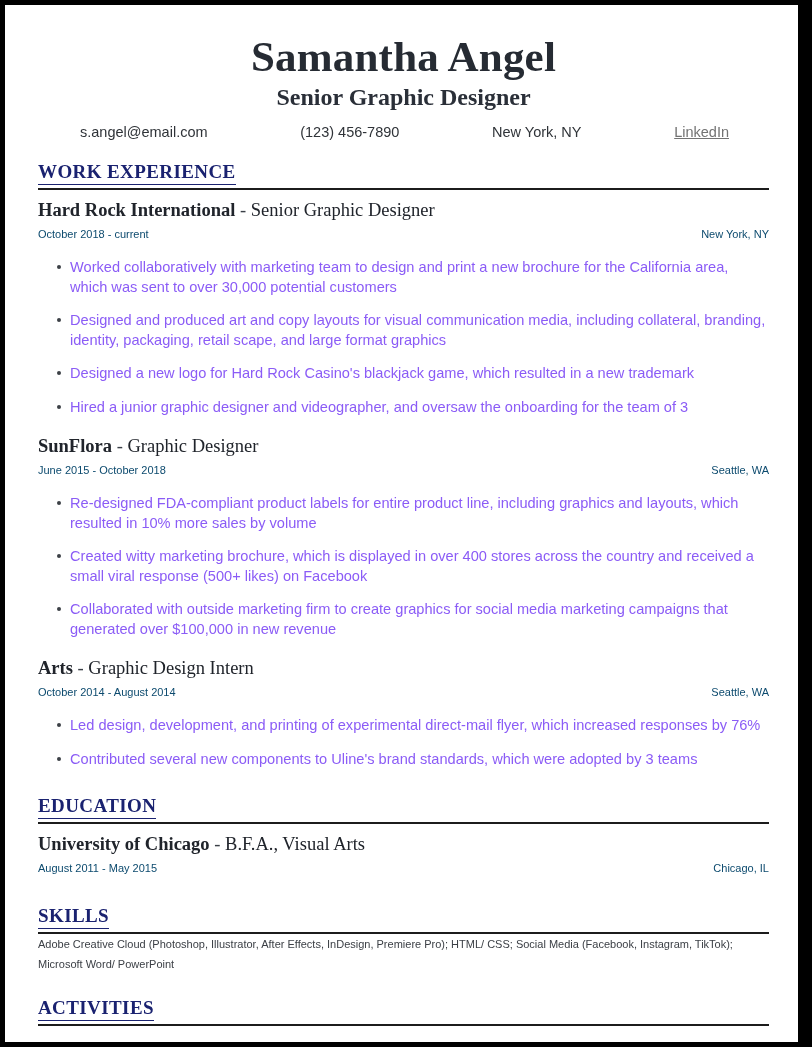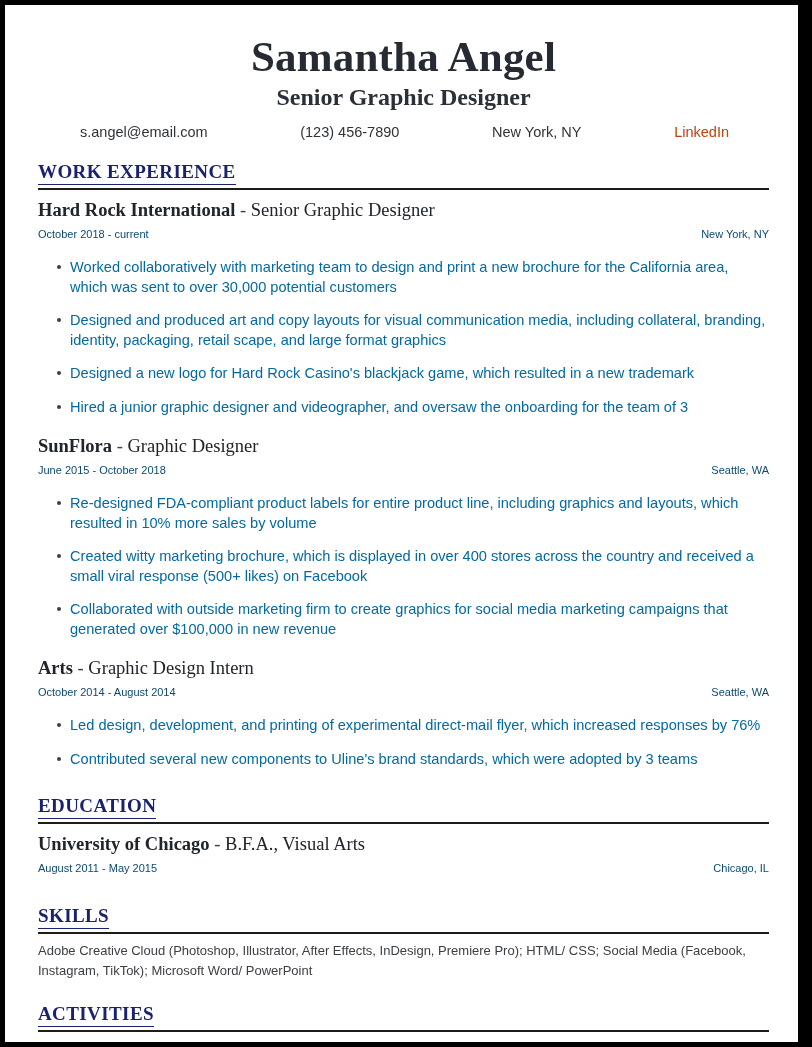--- a/index.html
+++ b/index.html
@@ -51,21 +51,22 @@
   .contact-row {
     display: flex;
     justify-content: space-between;
     align-items: baseline;
     margin: 12px 40px 0 42px;
     font-size: 14.5px;
     color: #2f3338;
   }
   .contact-item { white-space: nowrap; }
   .contact-link {
-    color: #c2410c;
+    color: #737373;
+    text-decoration: underline;
     cursor: pointer;
   }
 
   
   .section { margin-top: 21px; }
   .section-head {
     font-family: "Liberation Serif", serif;
     font-weight: bold;
     font-size: 19px;
     line-height: 22px;
@@ -105,39 +106,39 @@
   ul.bullets {
     list-style: none;
     margin: 3px 0 0 0;
     padding: 0;
   }
   ul.bullets > li {
     position: relative;
     padding-left: 32px;
     font-size: 14.6px;
     line-height: 19.5px;
-    color: #0369a1;
+    color: #8b5cf6;
     margin-top: 14px;
   }
   ul.bullets > li::before {
     content: "";
     position: absolute;
     left: 19px;
     top: 7px;
     width: 4px;
     height: 4px;
     border-radius: 50%;
     background: #3c4046;
   }
 
   .body-text {
-    font-size: 13px;
+    font-size: 11px;
     line-height: 19.5px;
     color: #3c4046;
-    margin-top: 7px;
+    margin-top: 1px;
   }
 </style>
 </head>
 <body>
 
 <div class="page">
   <div class="inner">
 
     <div>
       <div class="name">Samantha Angel</div>

